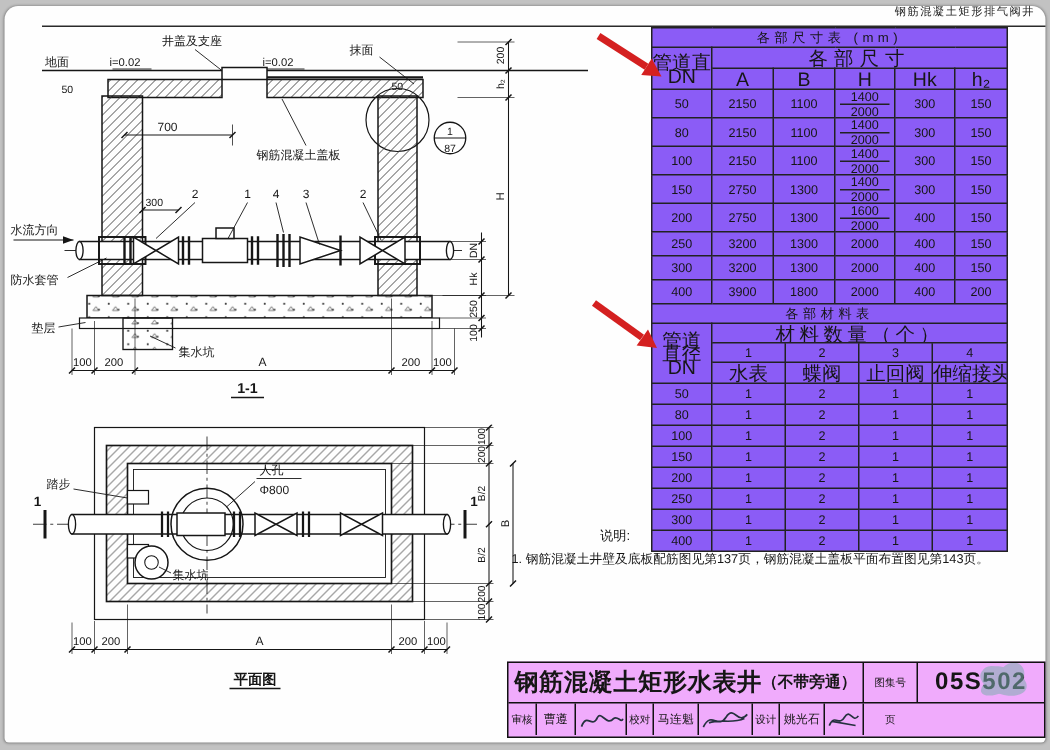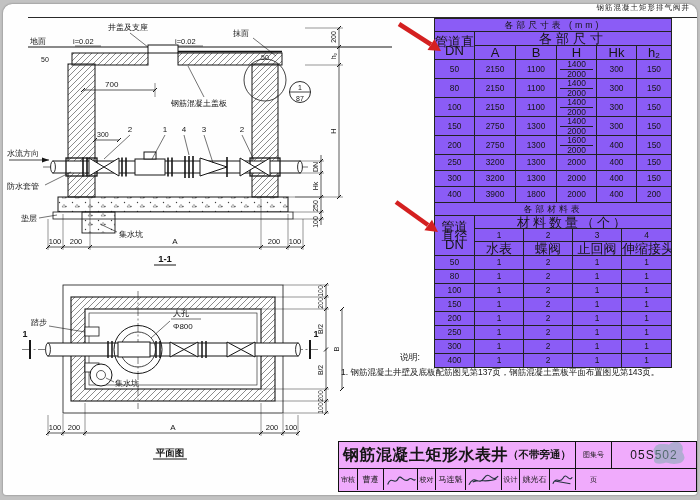--- a/index.html
+++ b/index.html
@@ -34,21 +34,21 @@
   .tblock{position:absolute;left:338px;top:441px;width:359px;height:51px;border:1.8px solid #111;
           box-sizing:border-box;background:#f0abfc;}
   .tb-r1{display:grid;grid-template-columns:236px 36px 85px;height:26px;}
   .tb-r2{display:grid;grid-template-columns:18px 26px 34px 18px 30px 36px 18px 30px 26px 36px 83px;height:21px;border-top:1px solid #111;}
   .tb-r1>div,.tb-r2>div{border-left:1px solid #111;display:flex;align-items:center;justify-content:center;overflow:hidden;position:relative;}
   .tb-r1>div:first-child,.tb-r2>div:first-child{border-left:none;}
   .tb-main{font-size:16px;font-weight:bold;letter-spacing:0.5px;white-space:nowrap;}
   .tb-sub{font-size:10.5px;font-weight:bold;}
   .tb-lab{font-size:7px;}
   .tb-name{font-size:8px;}
-  .tb-atlas{font-size:12px;font-weight:normal;letter-spacing:1px;}
+  .tb-atlas{font-size:16px;font-weight:bold;letter-spacing:1px;}
   .tb-page{font-size:10px;}
   .stamp{position:absolute;right:4px;top:-6px;opacity:.55;}
 </style>
 </head>
 <body>
 
 <div class="canvas">
   <div class="page"></div>
   <div class="hdr">钢筋混凝土矩形排气阀井</div>
   <div class="toprule"></div>

